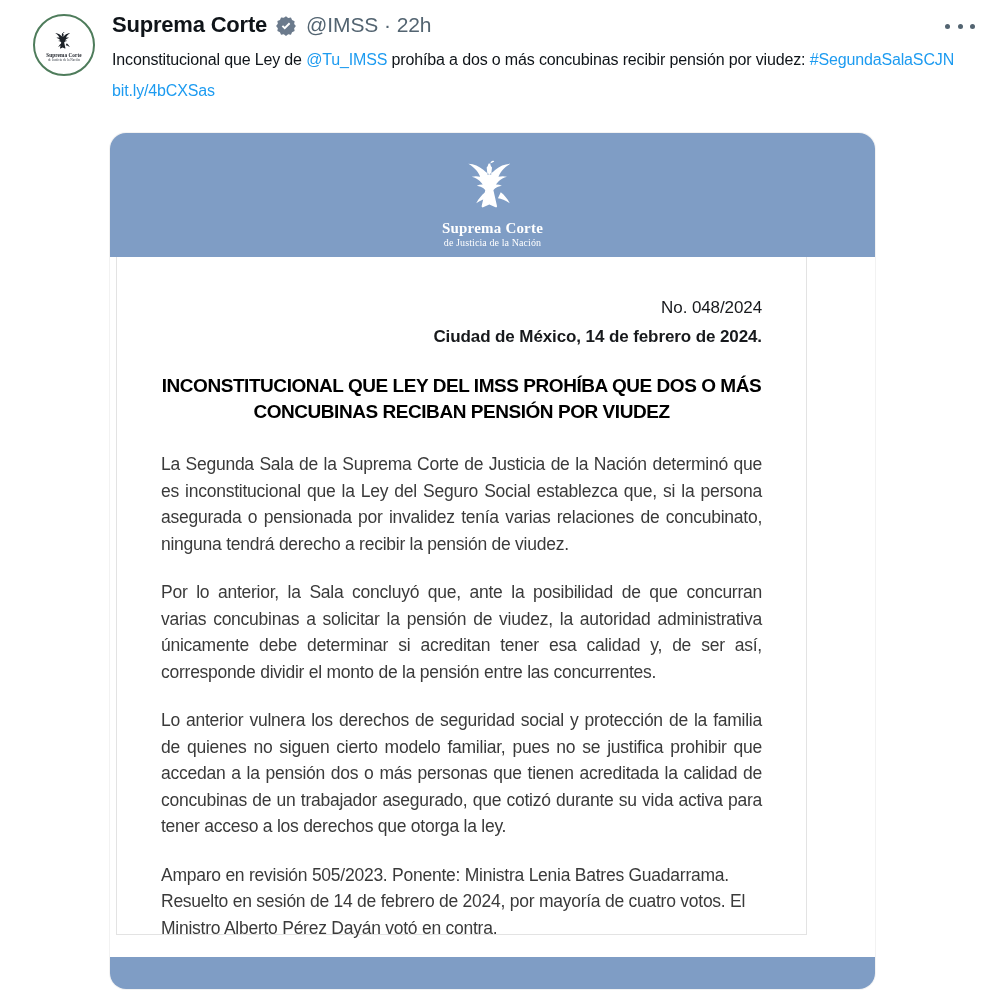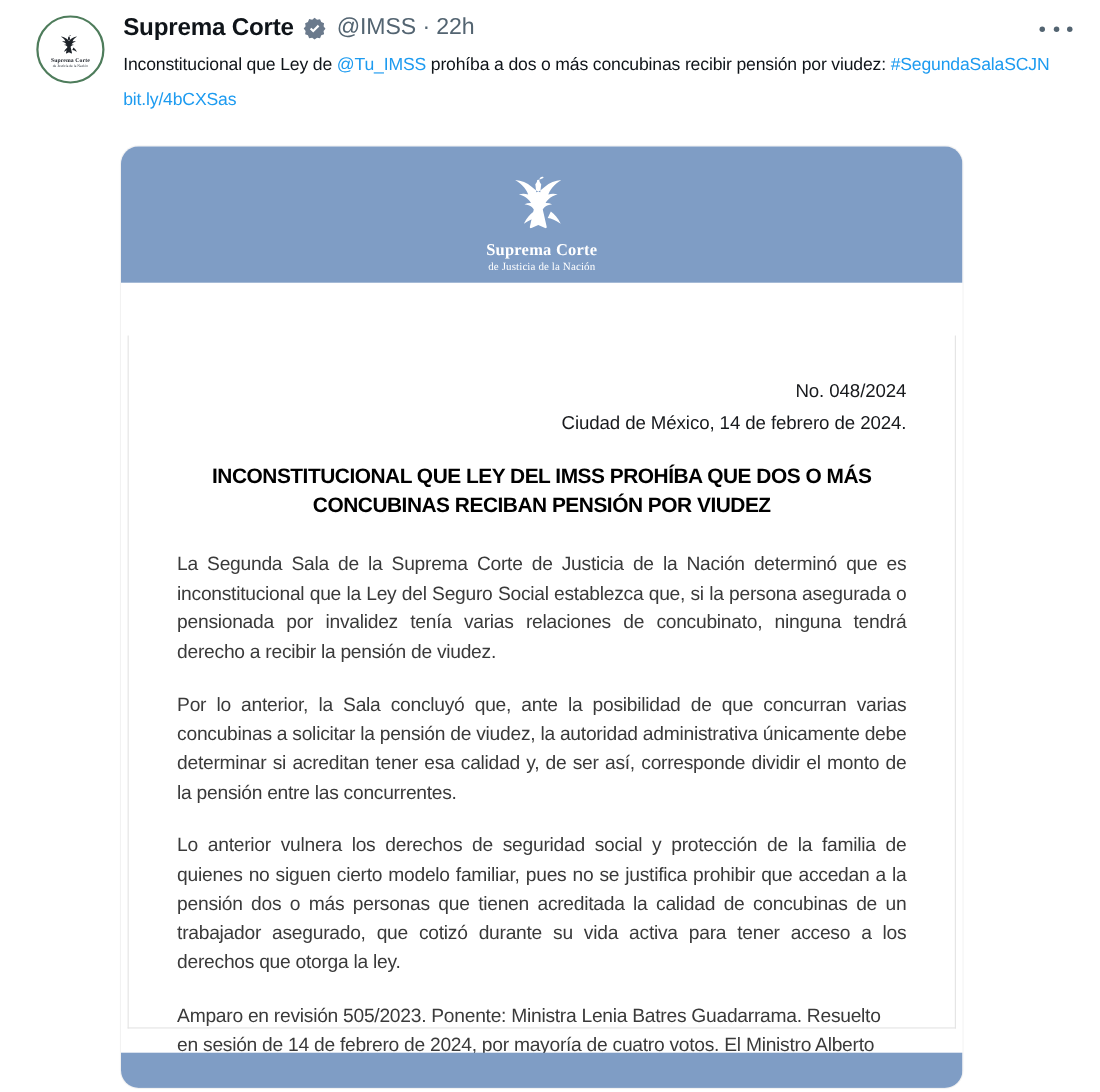--- a/index.html
+++ b/index.html
@@ -184,39 +184,39 @@
     font-family: "Liberation Serif", serif;
     font-size: 10px;
     line-height: 13px;
     letter-spacing: .1px;
   }
 
   .doc-page {
     position: absolute;
     left: 6px;
     top: 124px;
-    width: 753px;
+    width: 691px;
     bottom: 54px;
     background: #ffffff;
     border: 1px solid #e3e3e3;
     border-top: none;
     box-sizing: border-box;
     padding: 36px 44px 0 44px;
-    margin-top: 48px;
   }
 
   .doc-meta {
     text-align: right;
     font-size: 17px;
     line-height: 29px;
     color: #17191c;
     letter-spacing: -0.1px;
   }
   .doc-meta .meta-city {
     display: block;
+    font-weight: bold;
   }
 
   .doc-title {
     margin-top: 22px;
     text-align: center;
     font-weight: bold;
     font-size: 19px;
     line-height: 26px;
     color: #000000;
     letter-spacing: -0.45px;

